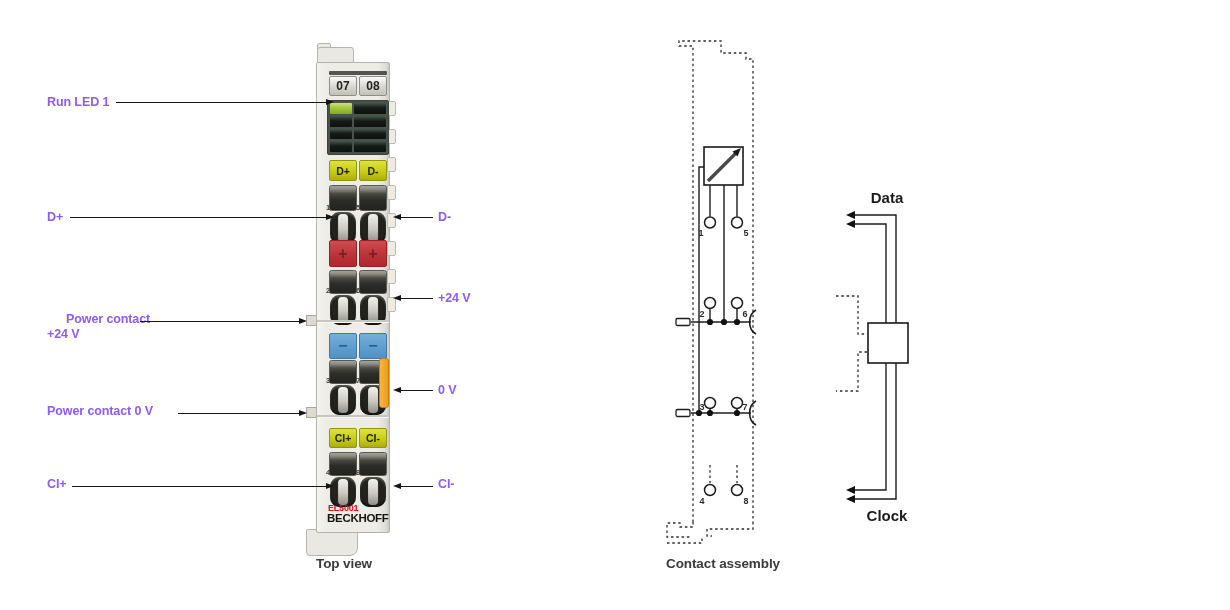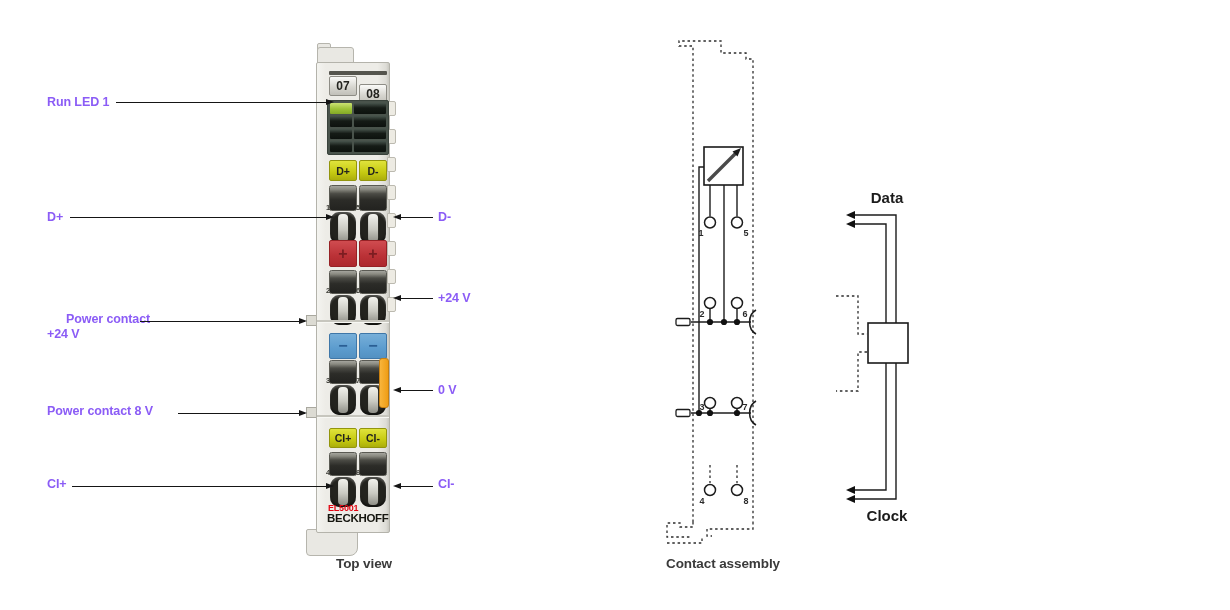--- a/index.html
+++ b/index.html
@@ -69,21 +69,21 @@
     <div class="side-tab" style="top:122px;"></div>
     <div class="side-tab" style="top:150px;"></div>
     <div class="side-tab" style="top:178px;"></div>
     <div class="side-tab" style="top:206px;"></div>
     <div class="side-tab" style="top:234px;"></div>
 
     <div class="abs" style="left:12px;top:8px;width:58px;height:4px;background:#55554e;border-radius:1px;"></div>
     <div class="chip chip-silver" style="left:12px;top:13px;width:28px;height:20px;">
         <span>07</span>
       </div>
-    <div class="chip chip-silver" style="left:42px;top:21px;width:28px;height:20px;text-align:center;">
+    <div class="chip chip-silver" style="left:42px;top:13px;width:28px;height:20px;text-align:center;">
         <span>08</span>
       </div>
 
     <div class="led-block">
       <div class="led-row">
           <div class="led-cell l led-on"></div>
           <div class="led-cell"></div>
         </div>
       <div class="led-row">
           <div class="led-cell l"></div>
@@ -171,21 +171,21 @@
 
   <div class="callout" style="left:47px;top:210px;">D+</div>
   <div class="cline" style="left:70px;top:217px;width:256px;z-index:5;"></div>
   <div class="arr-r" style="left:326px;top:214px;z-index:5;"></div>
 
   <div class="callout" style="left:47px;top:312px;padding-left:19px;">Power contact</div>
   <div class="callout" style="left:47px;top:327px;">+24 V</div>
   <div class="cline" style="left:140px;top:321px;width:165px;z-index:5;"></div>
   <div class="arr-r" style="left:299px;top:318px;z-index:5;"></div>
 
-  <div class="callout" style="left:47px;top:404px;">Power contact 8 V</div>
+  <div class="callout" style="left:47px;top:404px;">Power contact 0 V</div>
   <div class="cline" style="left:178px;top:413px;width:127px;z-index:5;"></div>
   <div class="arr-r" style="left:299px;top:410px;z-index:5;"></div>
 
   <div class="callout" style="left:47px;top:477px;">CI+</div>
   <div class="cline" style="left:72px;top:486px;width:254px;z-index:5;"></div>
   <div class="arr-r" style="left:326px;top:483px;z-index:5;"></div>
 
   <div class="arr-l" style="left:393px;top:214px;z-index:5;"></div>
   <div class="cline" style="left:400px;top:217px;width:33px;z-index:5;"></div>
   <div class="callout" style="left:438px;top:210px;">D-</div>
@@ -195,21 +195,21 @@
   <div class="callout" style="left:438px;top:291px;">+24 V</div>
 
   <div class="arr-l" style="left:393px;top:387px;z-index:5;"></div>
   <div class="cline" style="left:400px;top:390px;width:33px;z-index:5;"></div>
   <div class="callout" style="left:438px;top:383px;text-align:right;">0 V</div>
 
   <div class="arr-l" style="left:393px;top:483px;z-index:5;"></div>
   <div class="cline" style="left:400px;top:486px;width:33px;z-index:5;"></div>
   <div class="callout" style="left:438px;top:477px;">CI-</div>
 
-  <div class="caption" style="left:336px;top:556px;">Top view</div>
+  <div class="caption" style="left:316px;top:556px;">Top view</div>
 
   <svg class="abs" style="left:650px;top:40px;" width="130" height="512" viewBox="0 0 130 512">
 
     <path class="dash" d="M43,482 L43,6 L29,6 L29,1 L71,1 L71,13 L96,13 L96,19 L103,19 L103,482"></path>
     <path class="dash" d="M43,482 L43,487 L30,487 L30,483 L17,483 L17,497 L40,497"></path>
     <path class="dash" d="M103,482 L103,489 L57,489 L57,496 L62,496"></path>
     <path class="dash" d="M17,503 L52,503 L52,498"></path>
 
     <rect x="54" y="107" width="39" height="38" fill="#fff" stroke="#1a1a1a" stroke-width="1.6"></rect>
     <line x1="58" y1="141" x2="86" y2="113" stroke="#4a4a4a" stroke-width="3.4"></line>

